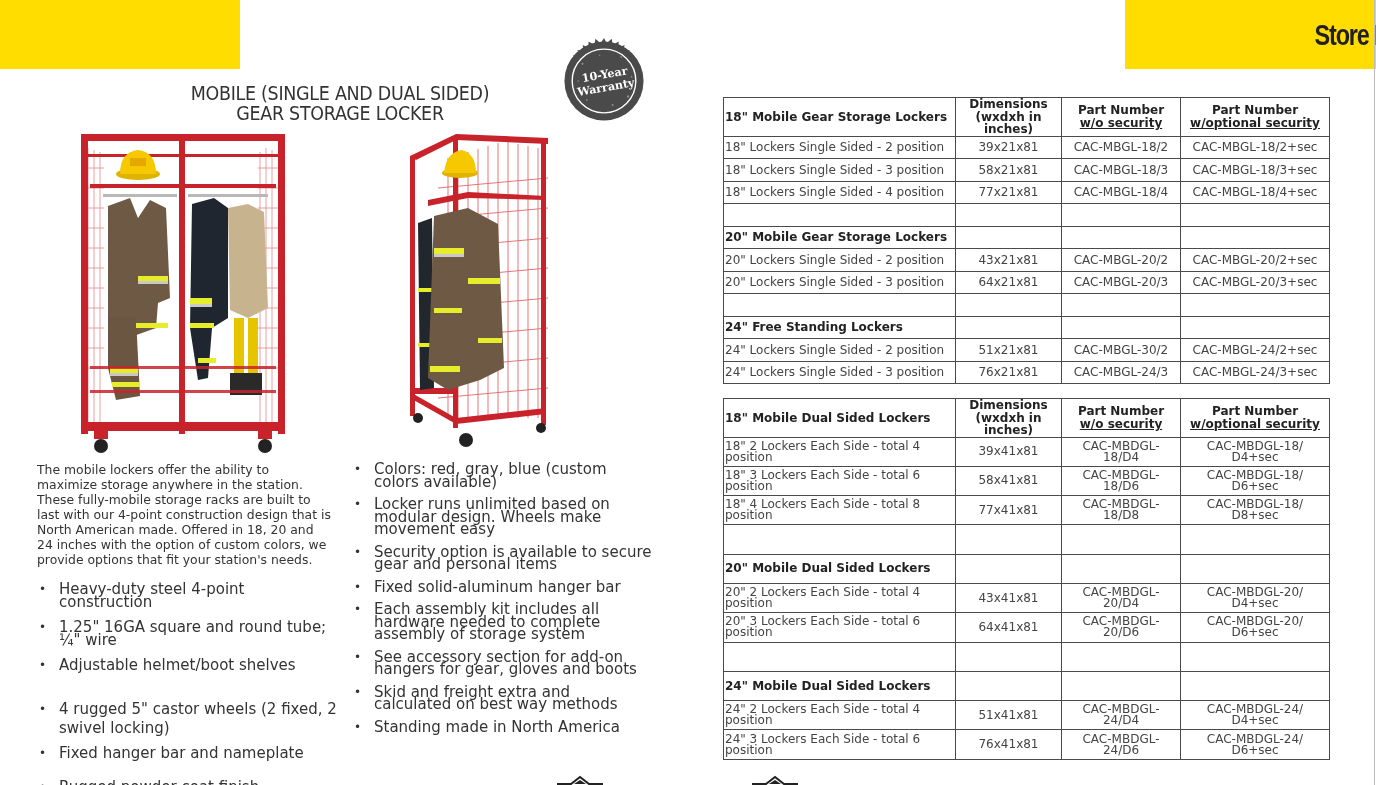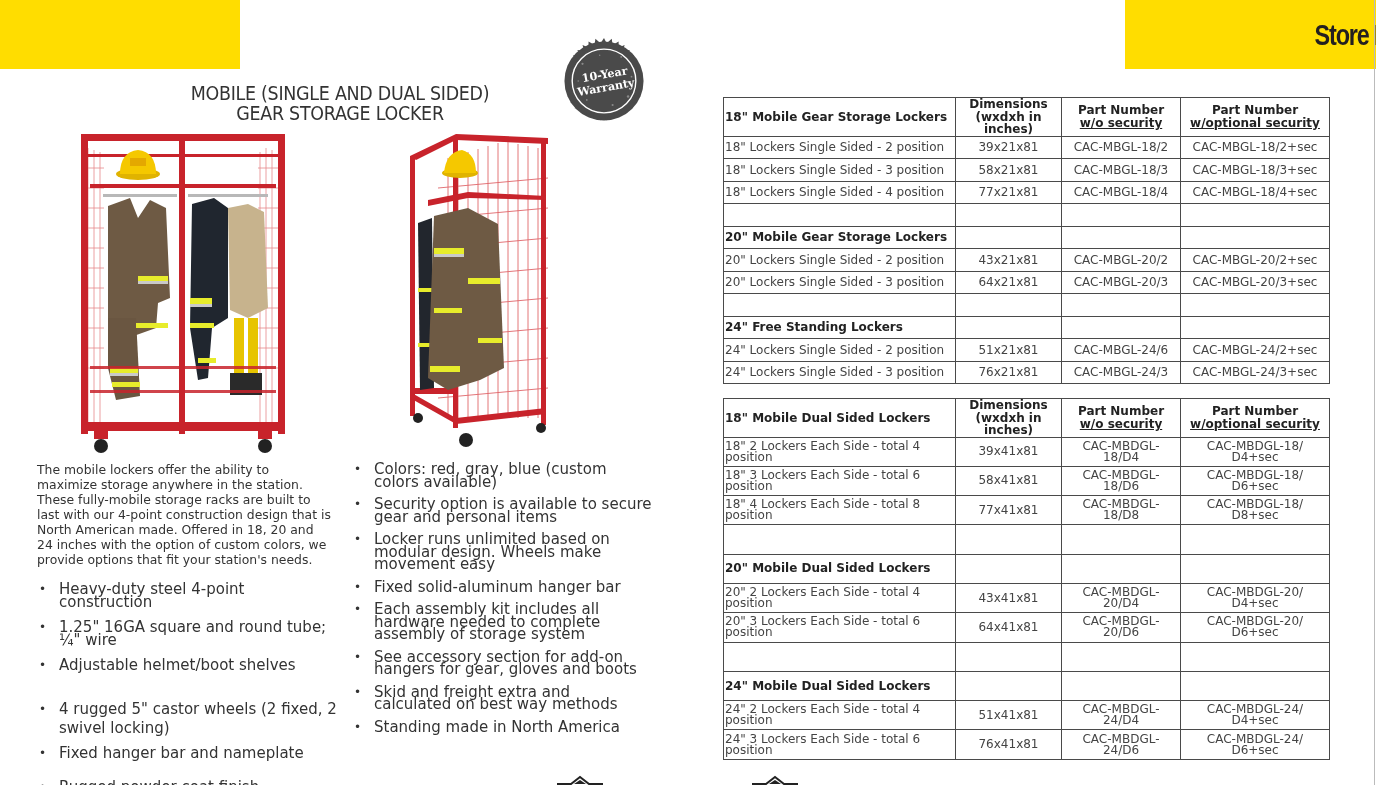--- a/index.html
+++ b/index.html
@@ -225,22 +225,22 @@
   <li>Heavy-duty steel 4-point construction</li>
   <li>1.25" 16GA square and round tube; ¼" wire</li>
   <li style="margin-bottom:28px">Adjustable helmet/boot shelves</li>
   <li class="loose" style="margin-bottom:9px">4 rugged 5" castor wheels (2 fixed, 2 swivel locking)</li>
   <li style="margin-bottom:22px">Fixed hanger bar and nameplate</li>
   <li>Rugged powder coat finish</li>
 </ul>
 
 <ul class="bullets bullets-right">
   <li>Colors: red, gray, blue (custom colors available)</li>
+  <li>Locker runs unlimited based on modular design. Wheels make movement easy</li>
   <li>Security option is available to secure gear and personal items</li>
-  <li>Locker runs unlimited based on modular design. Wheels make movement easy</li>
   <li>Fixed solid-aluminum hanger bar</li>
   <li>Each assembly kit includes all hardware needed to complete assembly of storage system</li>
   <li>See accessory section for add-on hangers for gear, gloves and boots</li>
   <li>Skid and freight extra and calculated on best way methods</li>
   <li>Standing made in North America</li>
 </ul>
 
 <table class="spec t1">
   <colgroup>
       <col class="c1">
@@ -305,21 +305,21 @@
       </tr>
   <tr>
     <td class="grouphead">24" Free Standing Lockers</td>
         <td></td>
         <td></td>
         <td></td>
   </tr>
   <tr>
     <td class="desc">24" Lockers Single Sided - 2 position</td>
     <td class="center">51x21x81</td>
-    <td class="center">CAC-MBGL-24/6</td>
+    <td class="center">CAC-MBGL-30/2</td>
     <td class="center">CAC-MBGL-24/2+sec</td>
   </tr>
   <tr>
     <td class="desc">24" Lockers Single Sided - 3 position</td>
     <td class="center">76x21x81</td>
     <td class="center">CAC-MBGL-24/3</td>
     <td class="center">CAC-MBGL-24/3+sec</td>
   </tr>
 </tbody>
   </table>

